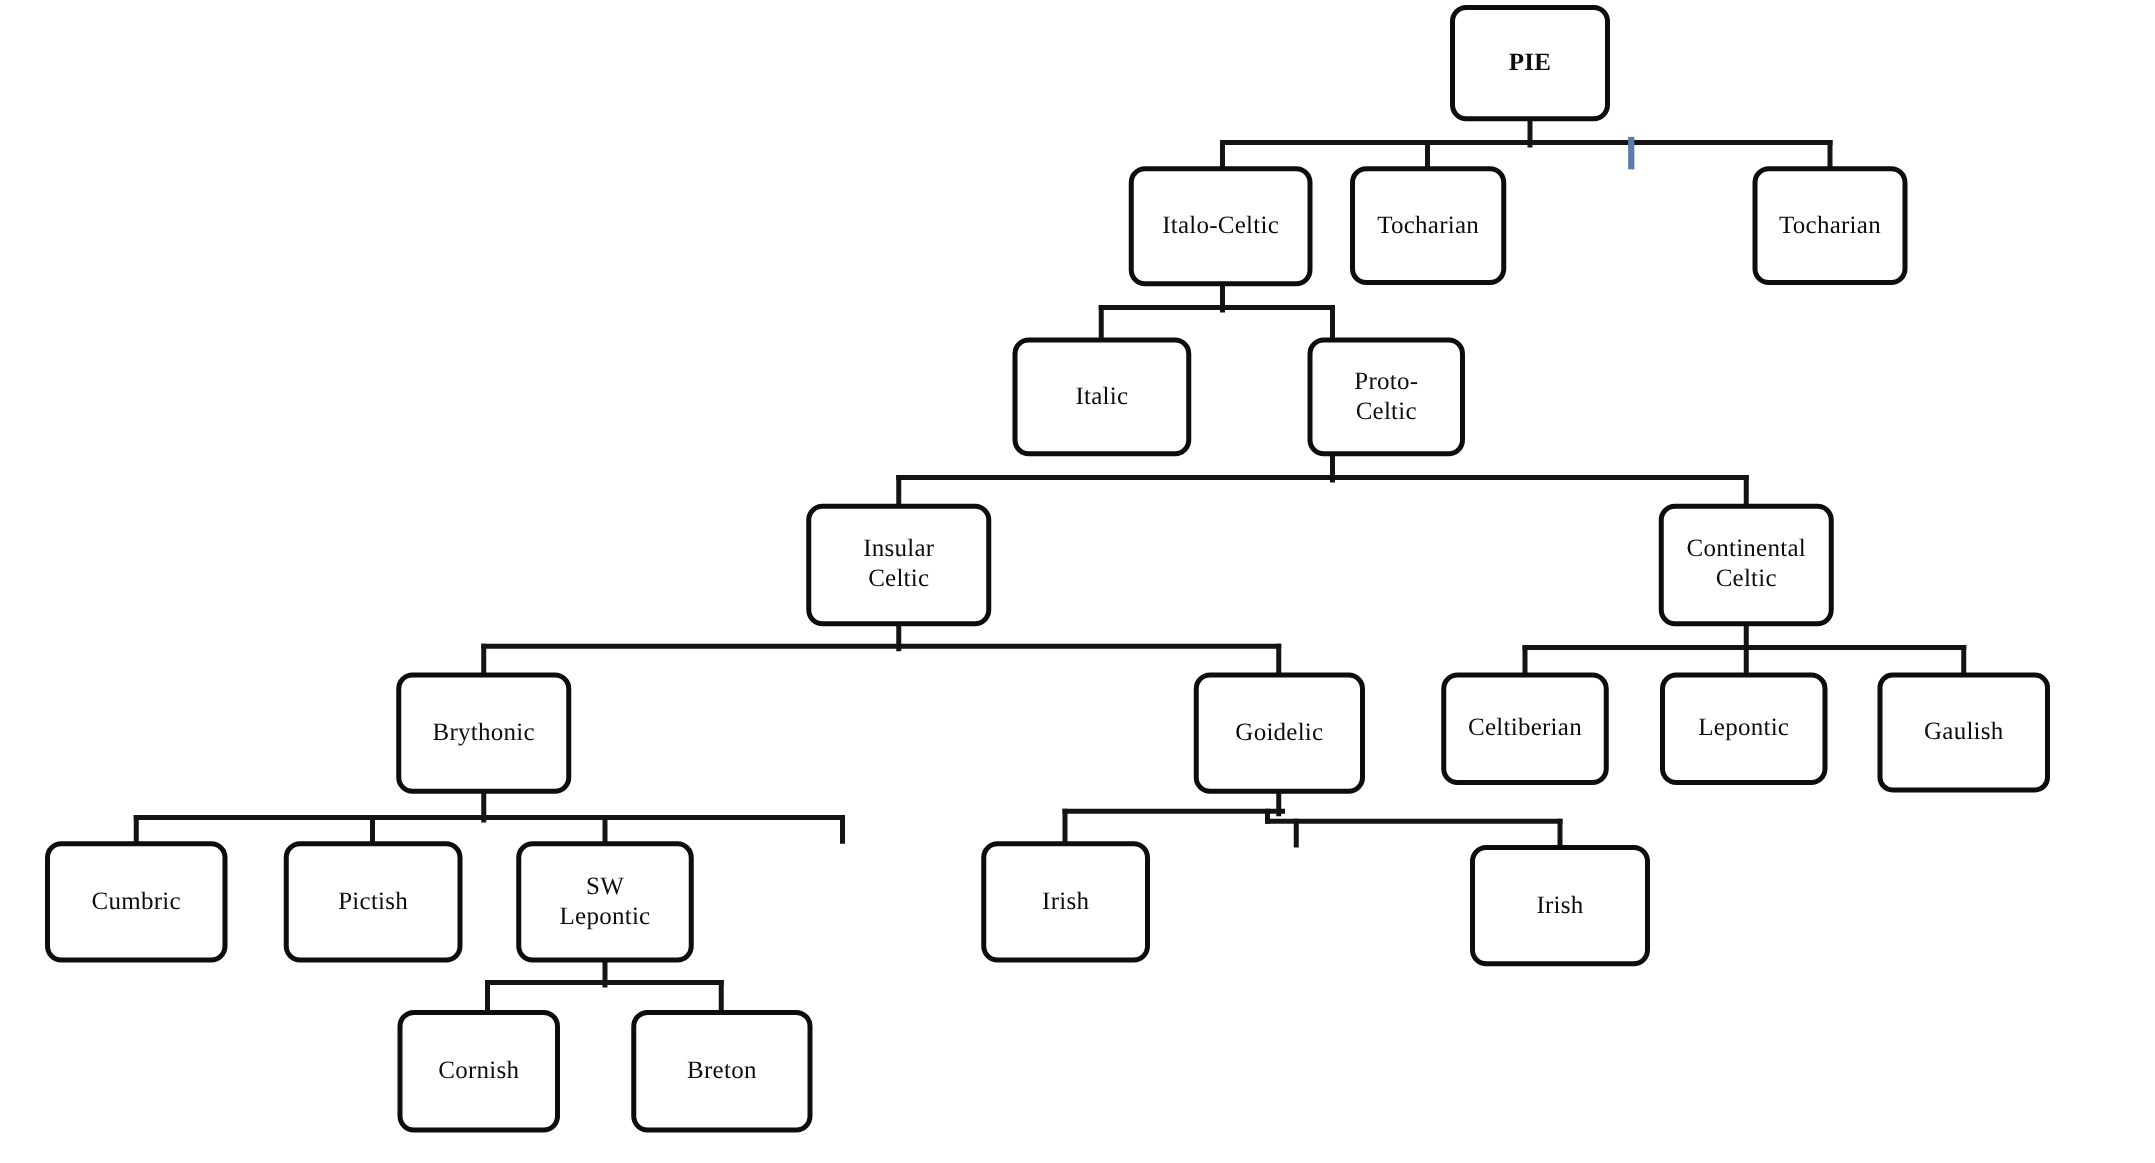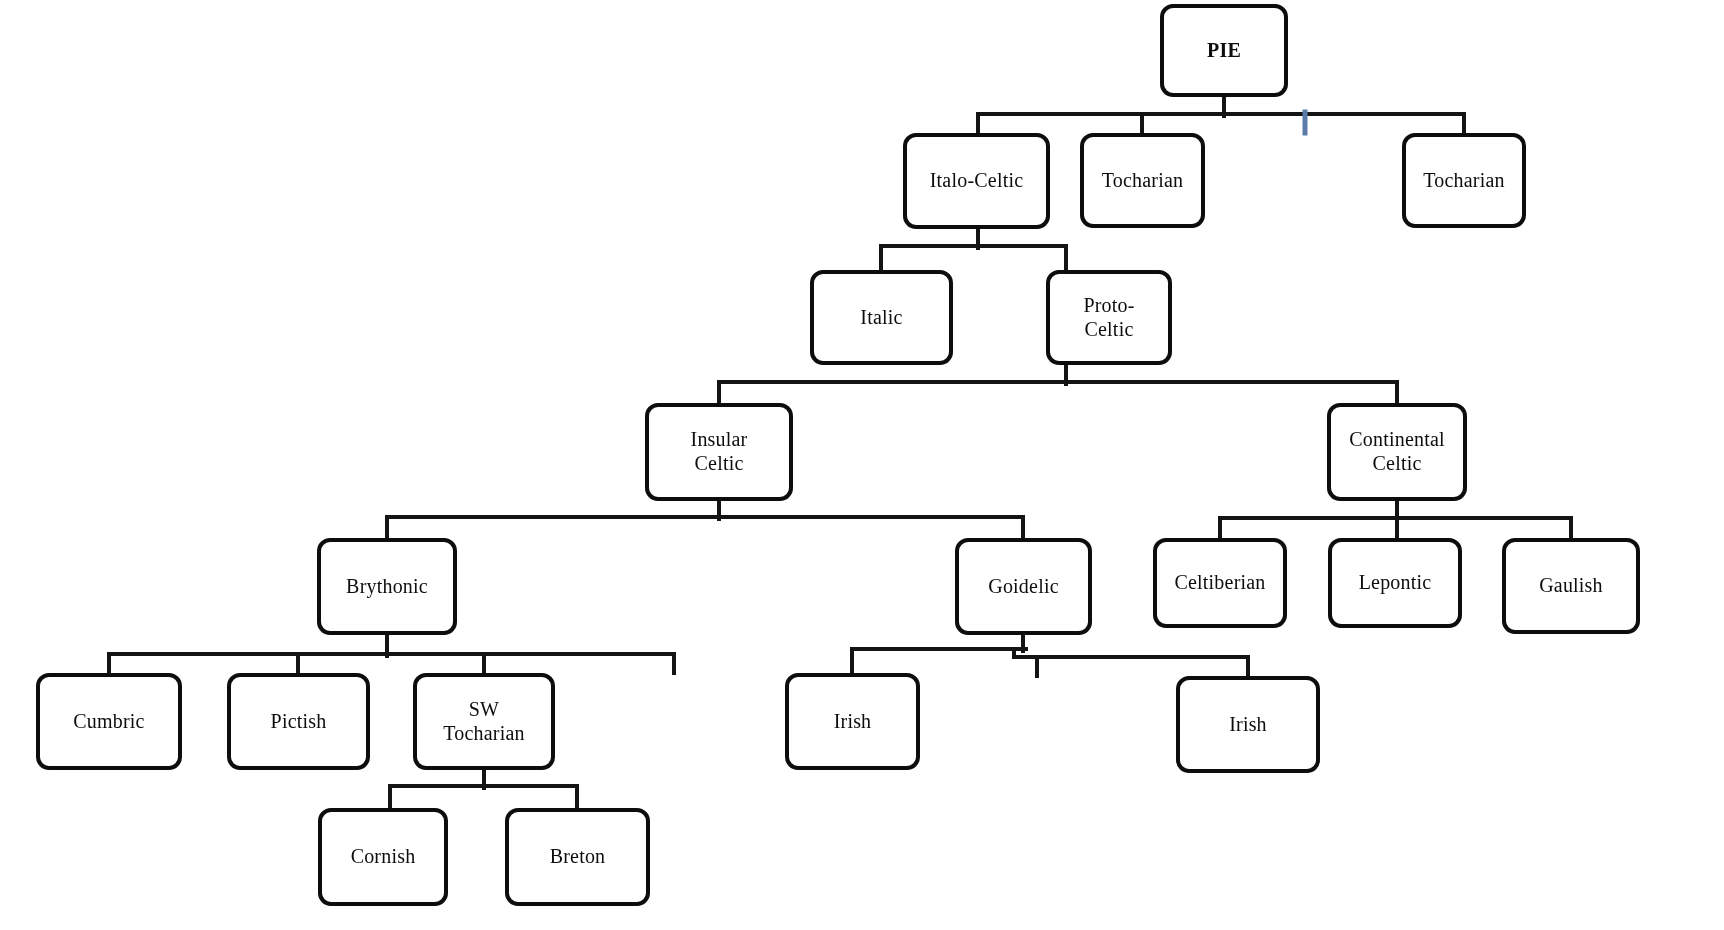--- a/index.html
+++ b/index.html
@@ -93,22 +93,22 @@
     <div class="node" style="left: 1046px; top: 270px; width: 126px; height: 95px;">Proto-
 Celtic</div>
     <div class="node" style="left: 645px; top: 403px; width: 148px; height: 98px;">Insular
 Celtic</div>
     <div class="node" style="left: 1327px; top: 403px; width: 140px; height: 98px;">Continental
 Celtic</div>
     <div class="node" style="left: 317px; top: 538px; width: 140px; height: 97px;">Brythonic</div>
     <div class="node" style="left: 955px; top: 538px; width: 137px; height: 97px;">Goidelic</div>
     <div class="node" style="left: 1153px; top: 538px; width: 134px; height: 90px;">Celtiberian</div>
     <div class="node" style="left: 1328px; top: 538px; width: 134px; height: 90px;">Lepontic</div>
-    <div class="node" style="left: 1502px; top: 538px; width: 138px; height: 96px;">Gaulish</div>
+    <div class="node" style="left: 1502px; top: 538px; width: 138px; height: 96px; border-radius: 12px;">Gaulish</div>
     <div class="node" style="left: 36px; top: 673px; width: 146px; height: 97px;">Cumbric</div>
     <div class="node" style="left: 227px; top: 673px; width: 143px; height: 97px;">Pictish</div>
     <div class="node" style="left: 413px; top: 673px; width: 142px; height: 97px;">SW
-Tocharian</div>
+Lepontic</div>
     <div class="node" style="left: 785px; top: 673px; width: 135px; height: 97px;">Irish</div>
     <div class="node" style="left: 1176px; top: 676px; width: 144px; height: 97px;">Irish</div>
     <div class="node" style="left: 318px; top: 808px; width: 130px; height: 98px;">Cornish</div>
     <div class="node" style="left: 505px; top: 808px; width: 145px; height: 98px;">Breton</div>
   </div>
 
 </body></html>

